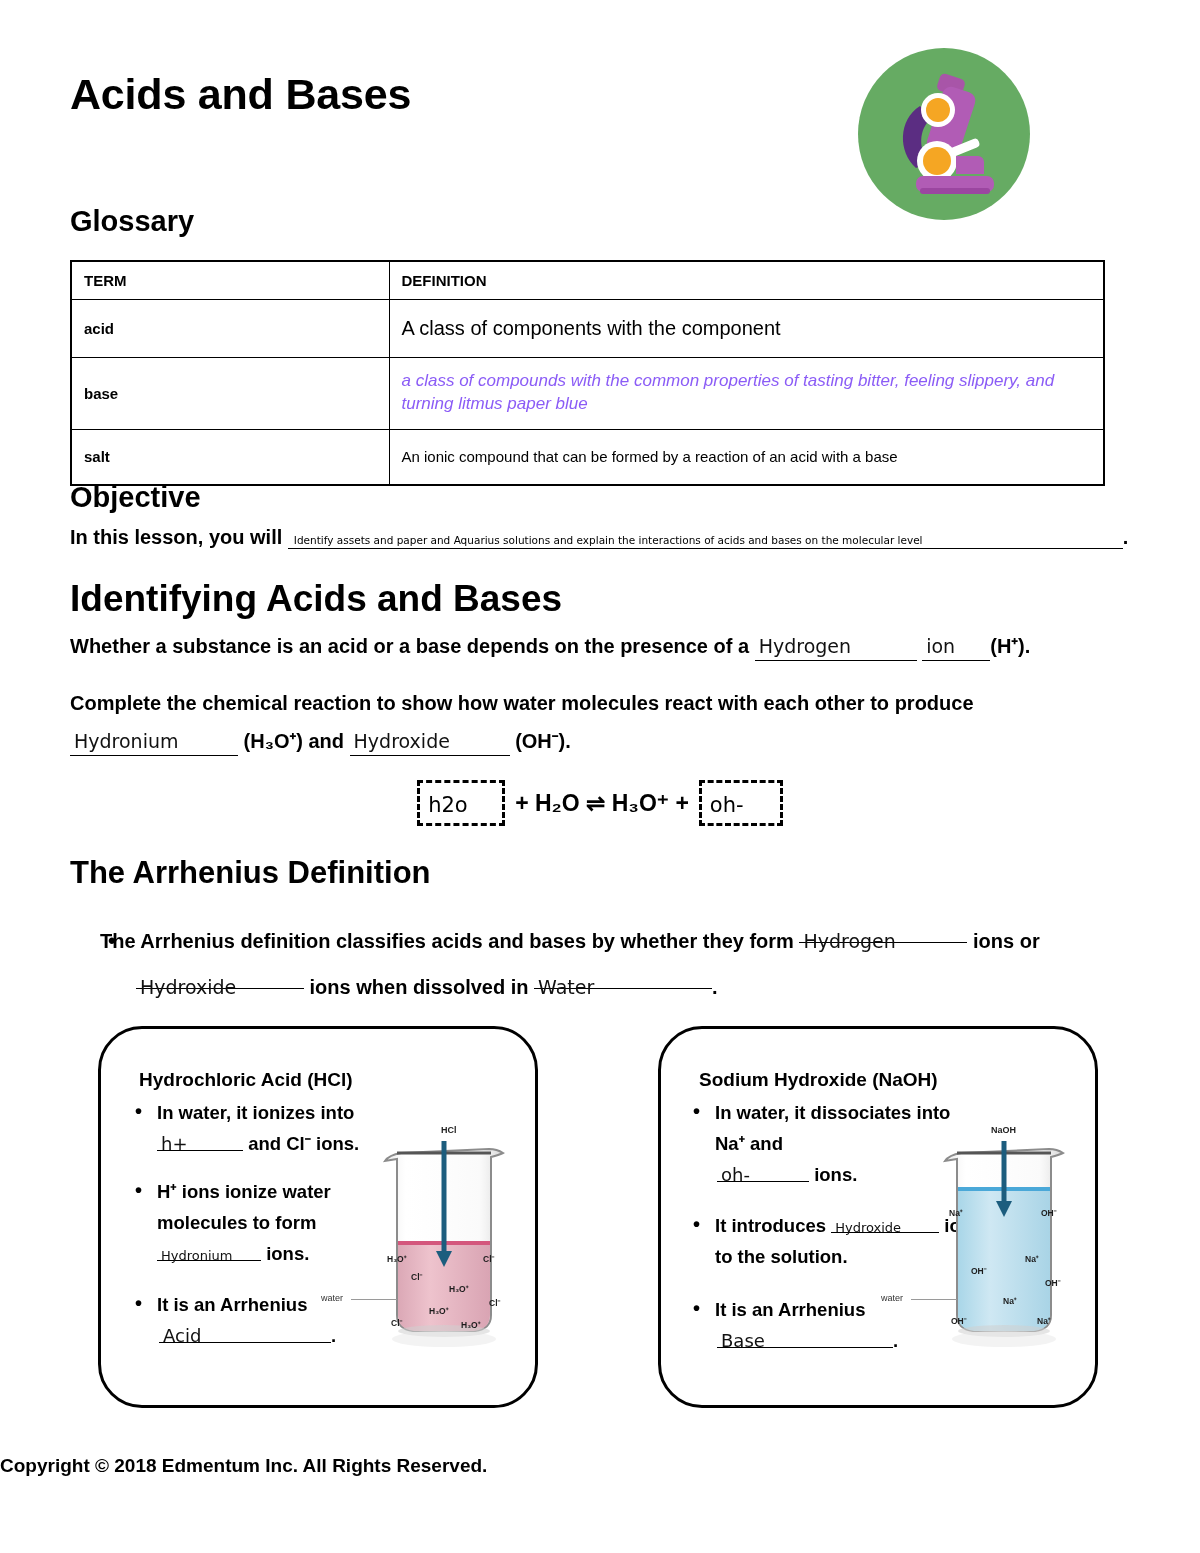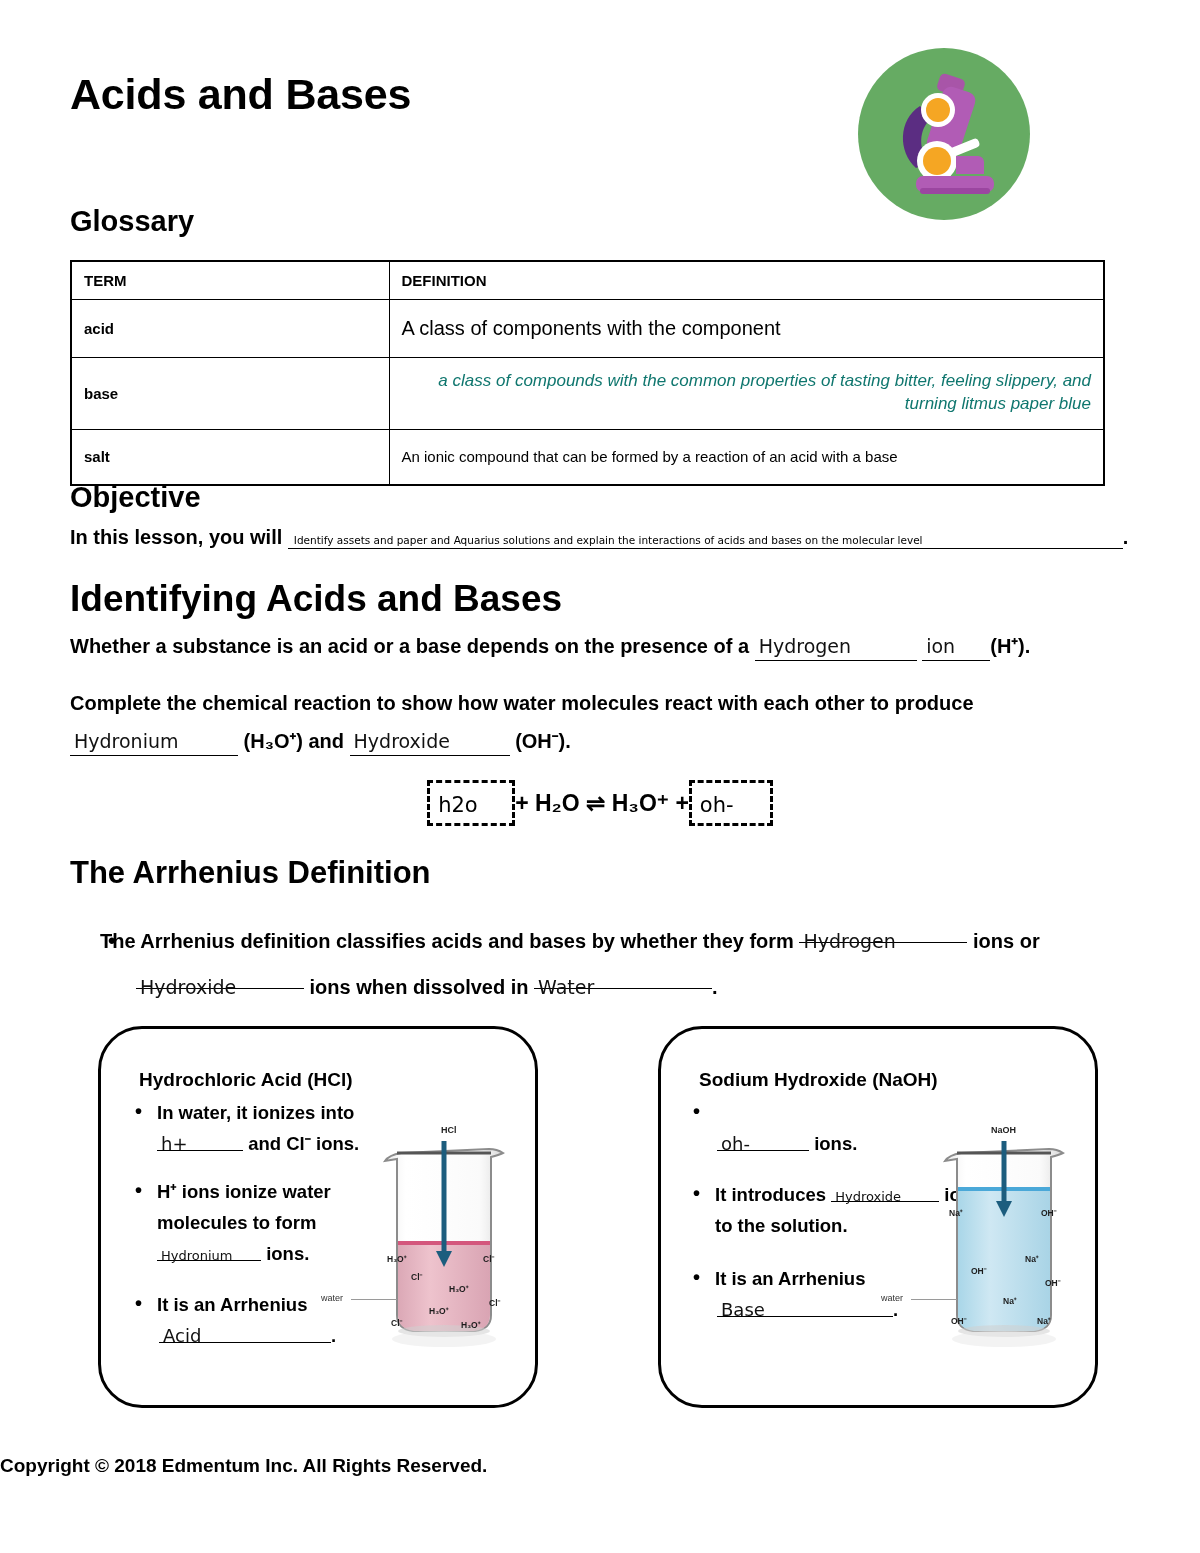--- a/index.html
+++ b/index.html
@@ -66,22 +66,22 @@
     vertical-align: middle;
     text-align: left;
   }
   .glossary-table th { font-size: 15px; font-weight: bold; height: 38px; }
   .col-term { width: 318px; }
   .term-cell { font-size: 15px; font-weight: bold; }
   .def-cell { font-size: 20px; text-align: center; font-weight: 400; }
   .def-cell.small { font-size: 15px; }
   .def-cell.italic-gray {
     font-style: italic;
-    color: #0f766e;
-    text-align: right;
+    color: #8b5cf6;
+    text-align: left;
     font-size: 17px;
     line-height: 1.35;
   }
   .row-acid td { height: 58px; }
   .row-base td { height: 72px; }
   .row-salt td { height: 56px; }
 
   
   .blank {
     display: inline-block;
@@ -127,21 +127,21 @@
 
   
   .equation {
     position: absolute;
     left: 0; top: 780px;
     width: 1200px;
     text-align: center;
     font-size: 23px;
     font-weight: bold;
   }
-  .eq-inner { display: inline-flex; align-items: center; }
+  .eq-inner { display: inline-flex; align-items: center; gap: 10px; }
   .dashbox {
     display: inline-block;
     border: 3px dashed #000;
     width: 88px; height: 46px;
     line-height: 44px;
     text-align: left;
     padding-left: 8px;
     font-family: "DejaVu Sans", sans-serif;
     font-weight: 400;
     font-size: 21px;
@@ -409,21 +409,21 @@
       <div class="water-leader" style="left:-22px; top:174px; width:46px;"></div>
     </div>
   </div>
 
   <div class="concept-box box-right">
     <div class="box-title">Sodium Hydroxide (NaOH)</div>
     <div class="box-list">
 
       <div class="box-li" style="margin-bottom:20px;">
         <span class="dot">•</span>
-        <br>
+        <span>In water, it dissociates into Na⁺ and</span><br>
         <span class="blank" style="width:92px; height:23px; margin-left:2px;">
           <span class="ans" style="font-size:18px;">oh-</span>
         </span>
         <span>ions.</span>
       </div>
 
       <div class="box-li" style="margin-bottom:22px;">
         <span class="dot">•</span>
         <span>It introduces</span>
         <span class="blank" style="width:108px; height:23px;">

